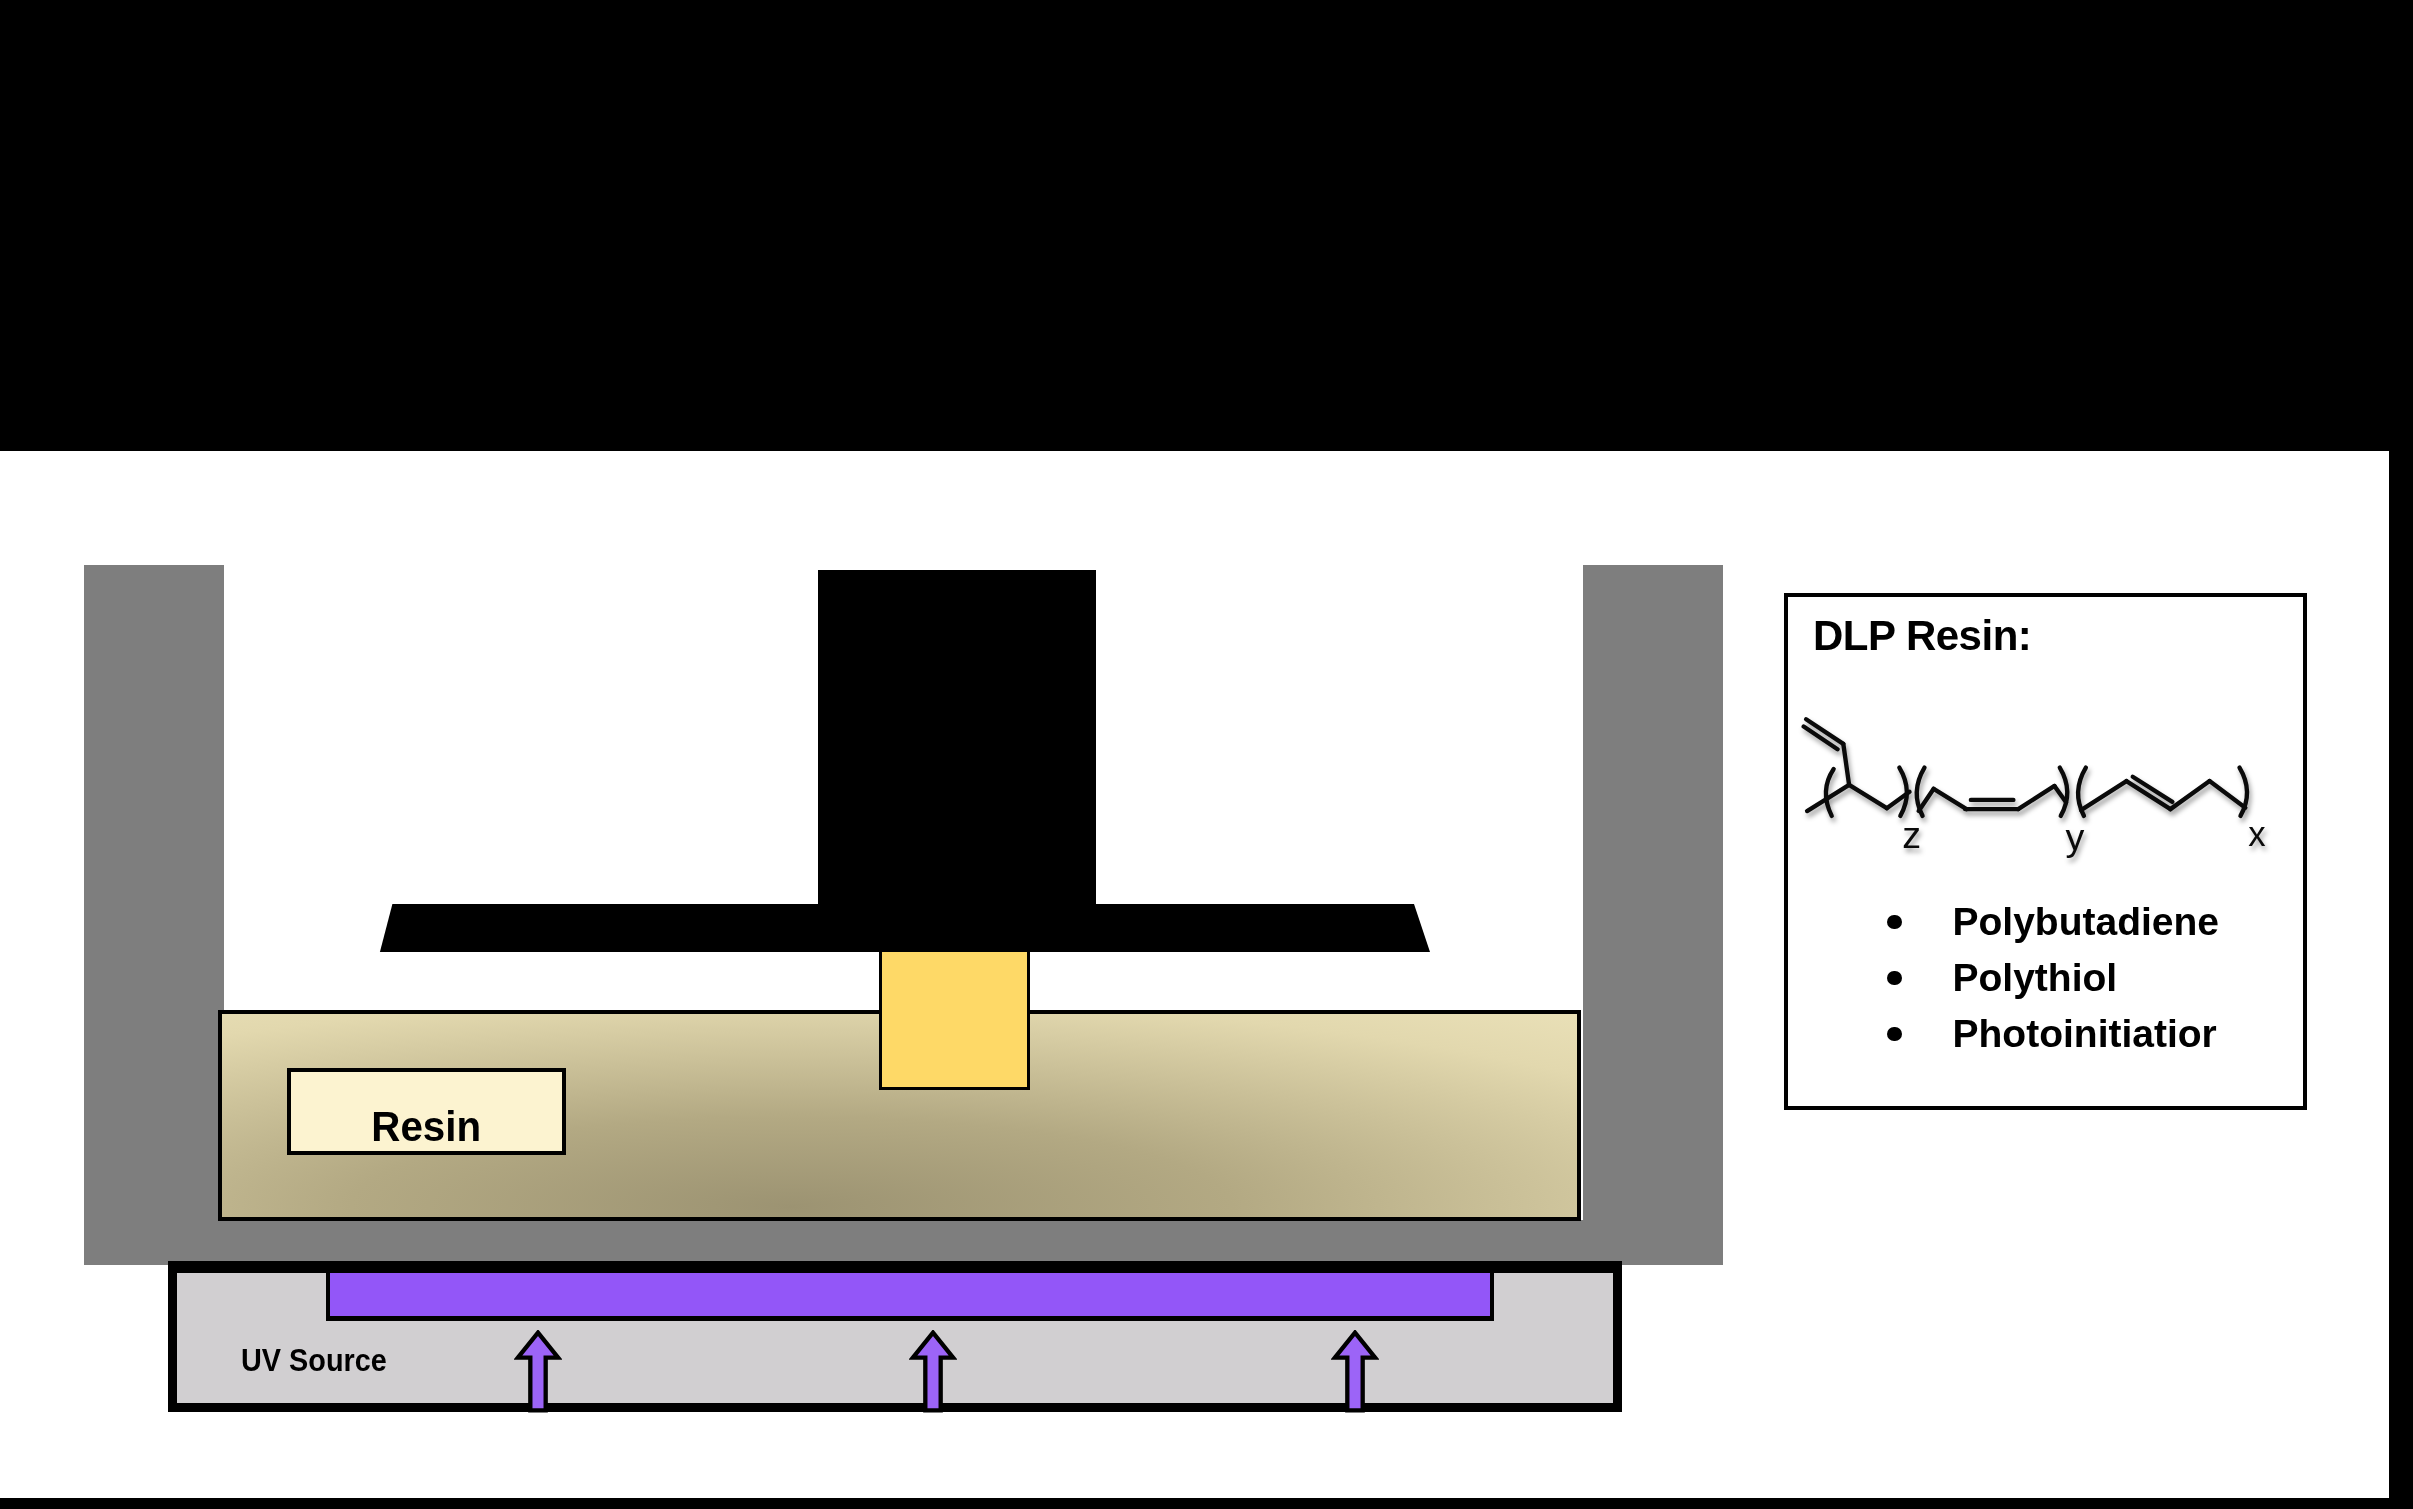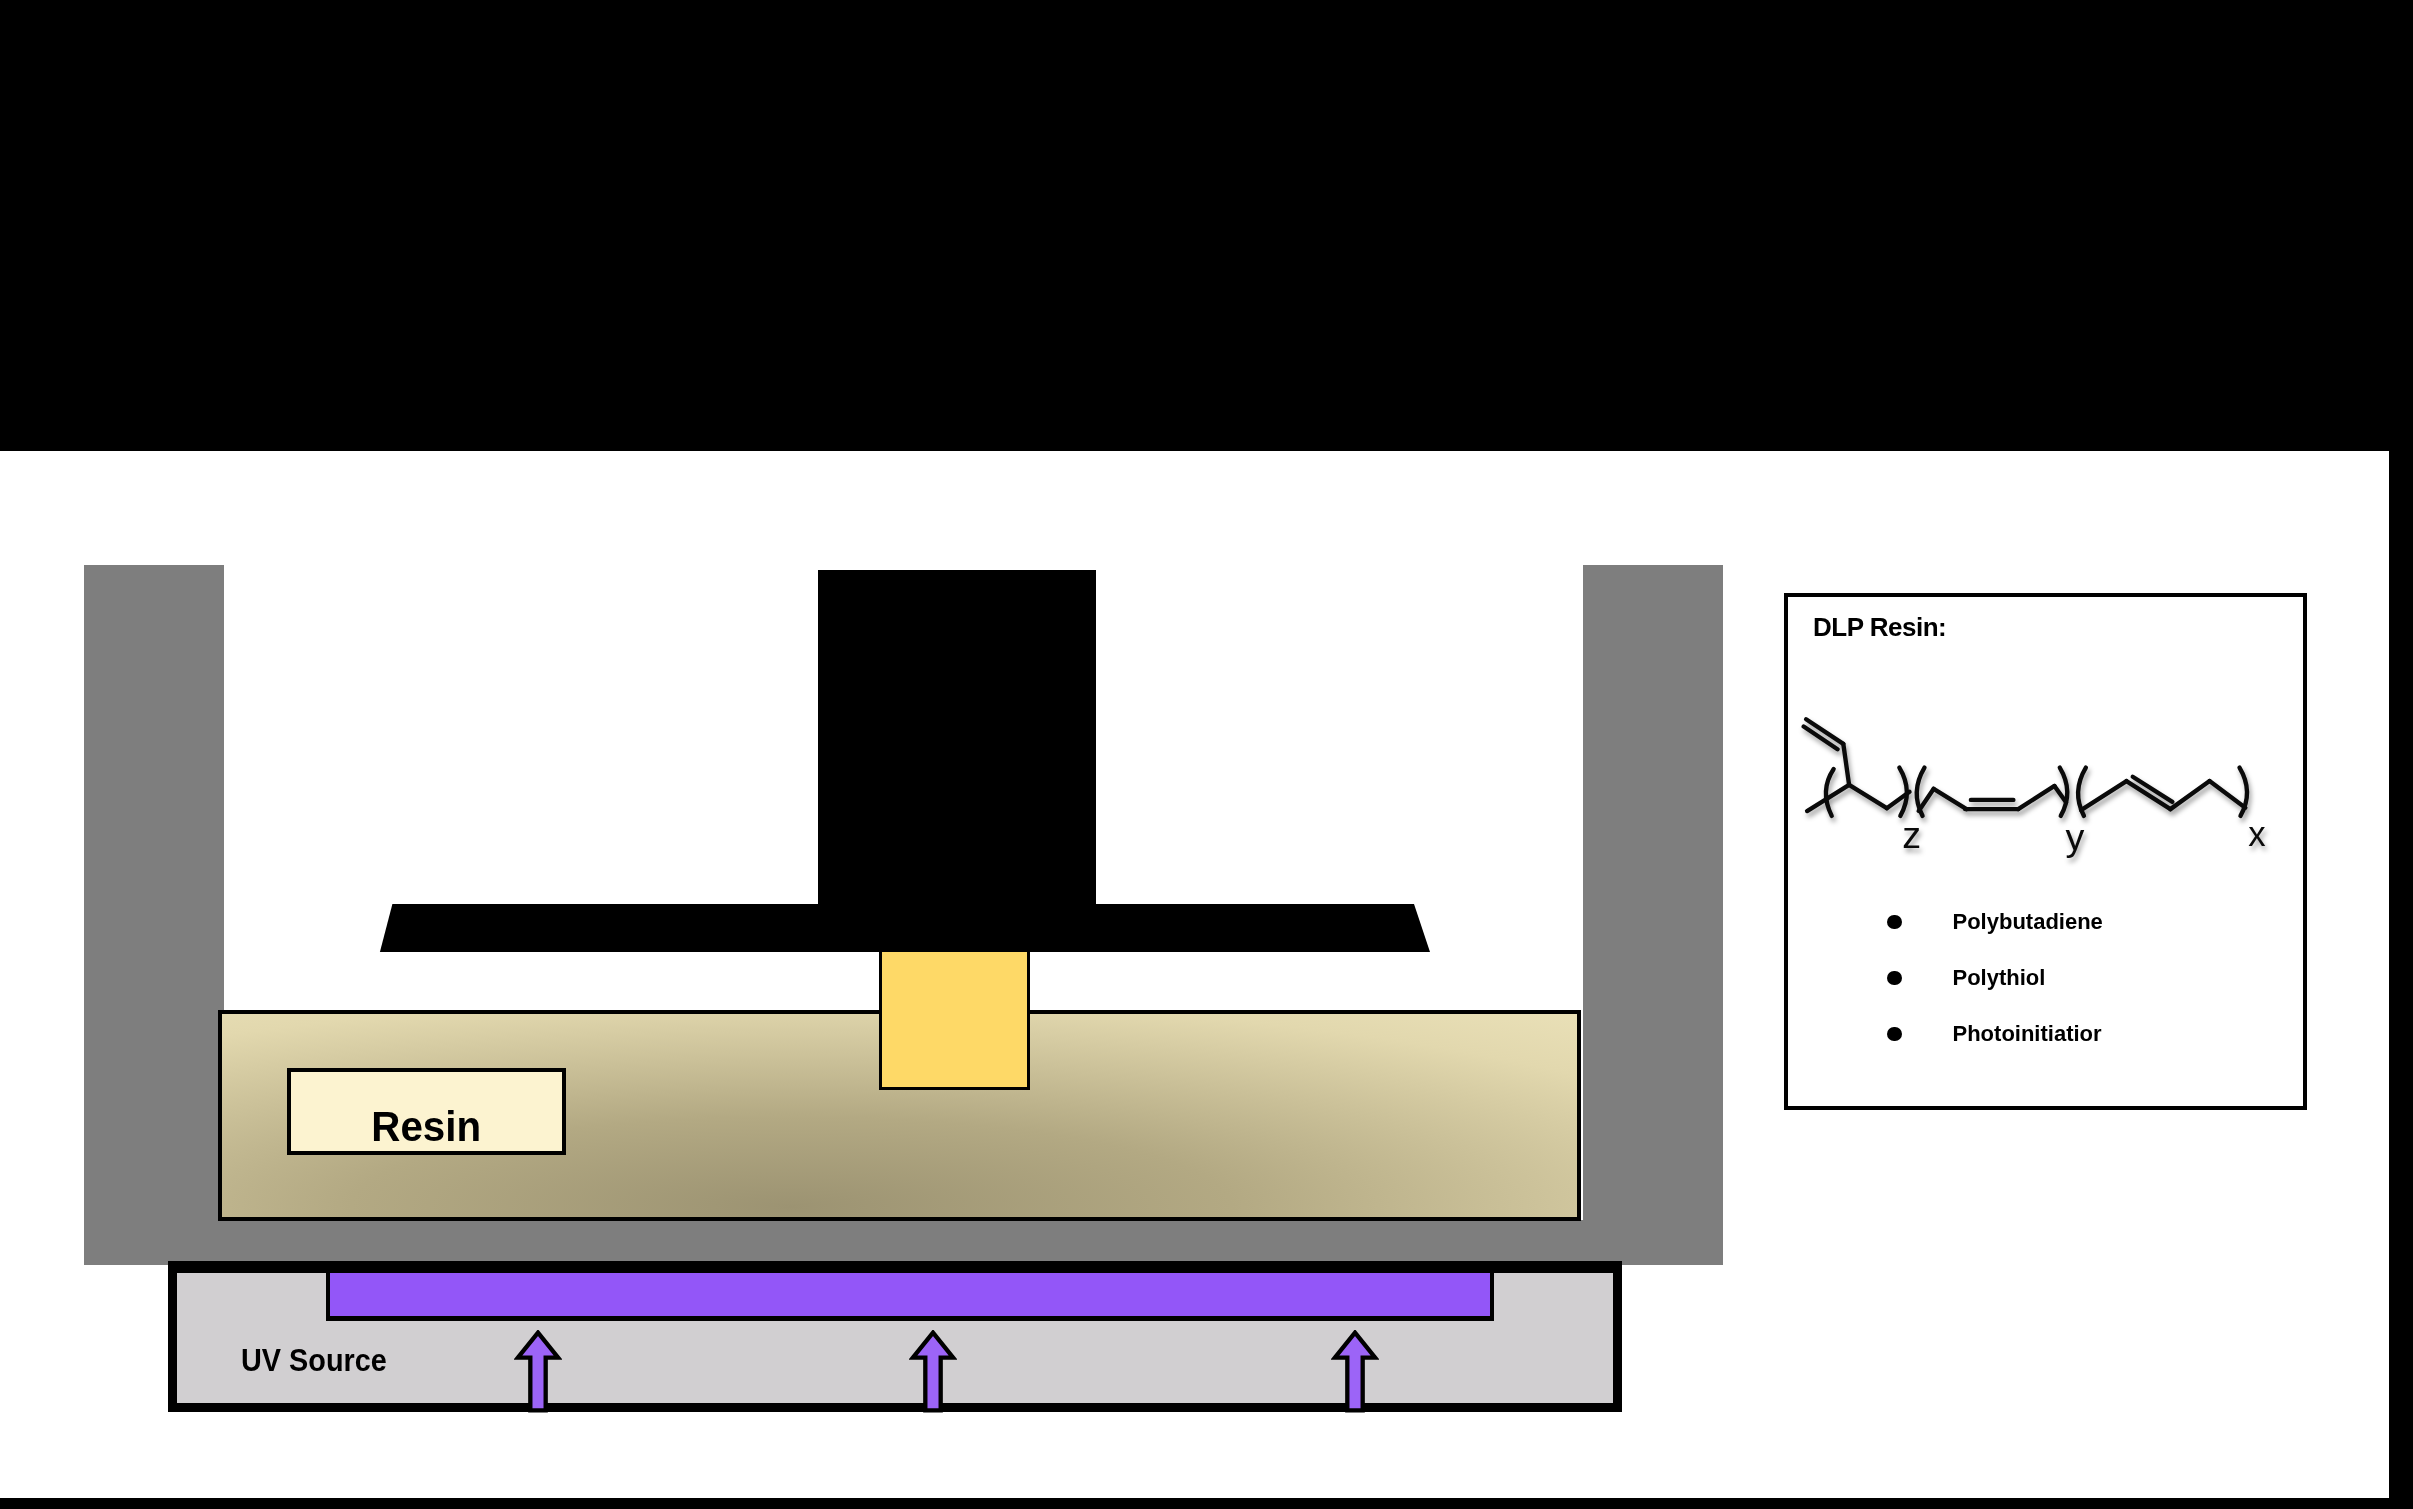--- a/index.html
+++ b/index.html
@@ -34,26 +34,26 @@
          border-style:solid;border-color:#000;border-width:12.6px 9.7px 9.7px 9.7px;}
   .uvbar{left:326px;top:1273px;width:1160px;height:43px;background:var(--purple-bar);
          border-style:solid;border-color:#000;border-width:0 4.8px 5.8px 4.8px;}
   .uvtext{left:241px;top:1343px;font-size:31px;font-weight:bold;color:#000;
           transform:scaleX(.93);transform-origin:left;white-space:nowrap;}
   .uvarrow{width:48px;height:83px;}
   .a1{left:514px;top:1330px;} .a2{left:909px;top:1330px;} .a3{left:1331px;top:1330px;}
 
   
   .dlpbox{left:1784px;top:593px;width:515px;height:509px;border:4.3px solid #000;background:#fff;}
-  .dlptitle{left:25px;top:14.5px;font-size:26px;font-weight:bold;color:#000;letter-spacing:-0.5px;}
+  .dlptitle{left:25px;top:14.5px;font-size:42px;font-weight:bold;color:#000;letter-spacing:-0.5px;}
   .structure{left:6.8px;top:97px;filter:drop-shadow(2.4px 4.3px 2.4px rgba(0,0,0,0.38));}
   .bullets{left:99px;top:297px;}
   .brow{display:flex;align-items:center;height:56px;}
   .bdot{width:14.5px;height:14.5px;border-radius:50%;background:#000;margin-right:51px;flex:0 0 auto;}
-  .btxt{font-size:22px;font-weight:bold;color:#000;white-space:nowrap;}
+  .btxt{font-size:39px;font-weight:bold;color:#000;white-space:nowrap;}
 
   svg text{font-family:"Liberation Sans", sans-serif;}
 </style>
 </head>
 <body>
 
 <div class="stage">
 
   <div class="abs canvas"></div>
 

